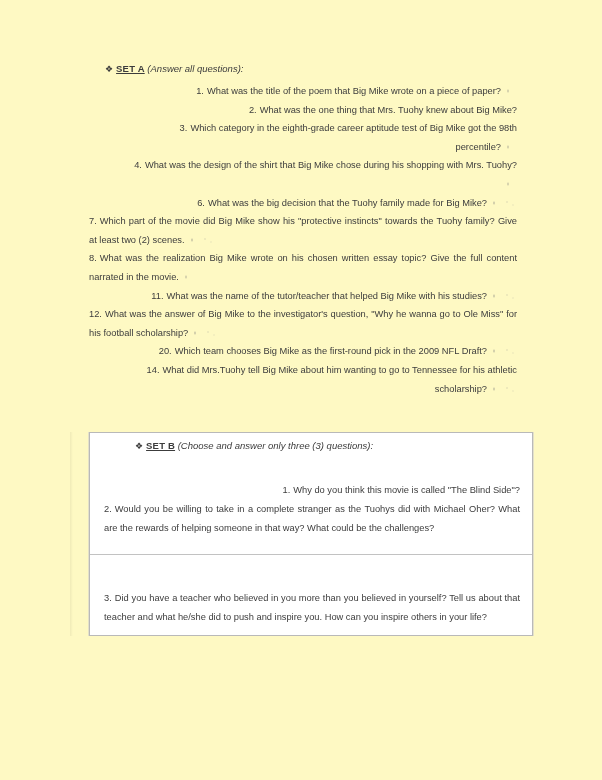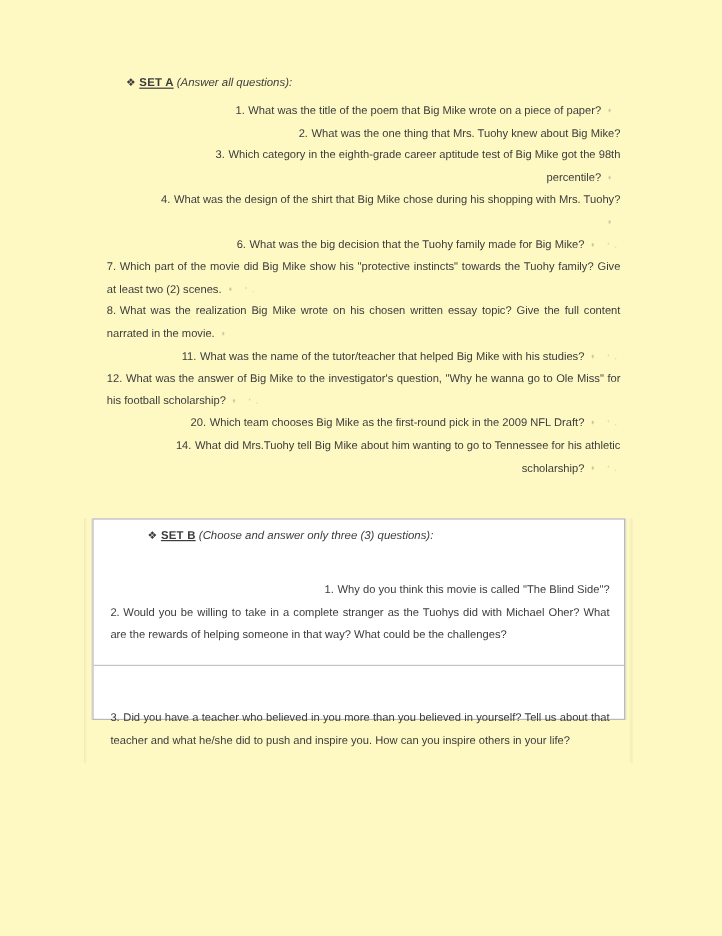--- a/index.html
+++ b/index.html
@@ -89,24 +89,24 @@
   }
   .smudge.tiny {
     width: 12px;
     background:
       radial-gradient(ellipse 2px 3px at 3px 3px, rgba(120,120,120,.5) 0%, rgba(120,120,120,0) 70%);
   }
 
   
   .set-b-table {
     position: absolute;
-    left: 77px;
+    left: 89px;
     top: 432px;
     width: 444px;
-    height: 168px;
+    height: 204px;
     border: 1px solid #b9b9b9;
     box-sizing: border-box;
     background: #ffffff;
     box-shadow: -1px 0 0 rgba(205,205,205,.55), 1px 0 0 rgba(205,205,205,.55);
   }
   .set-b-row {
     box-sizing: border-box;
     position: relative;
   }
   .set-b-row.row-top {

